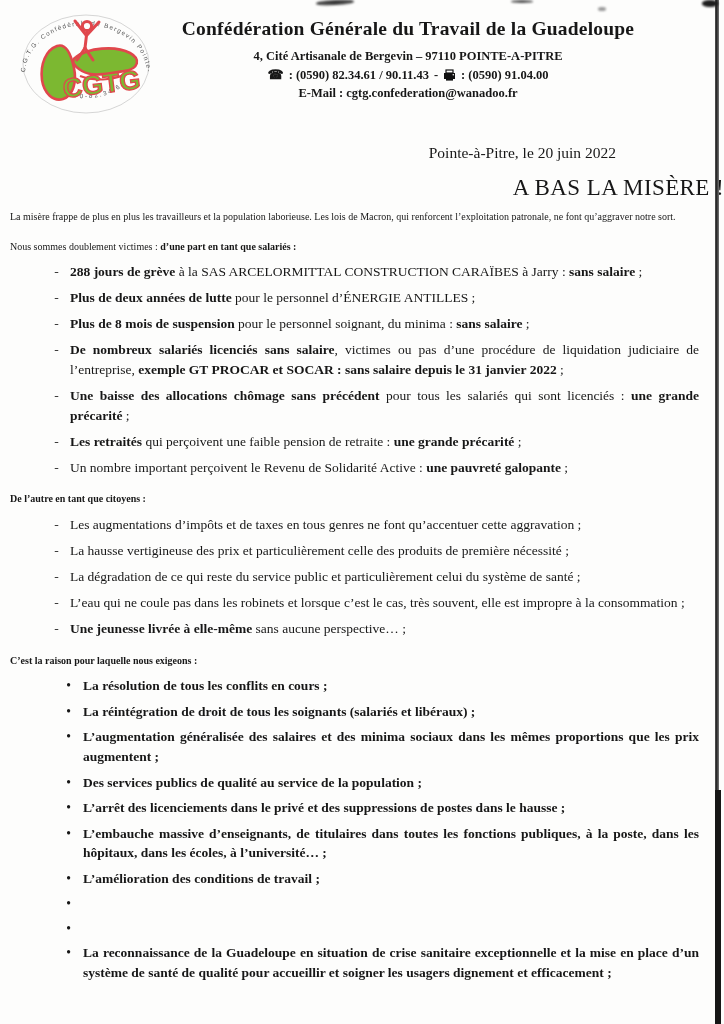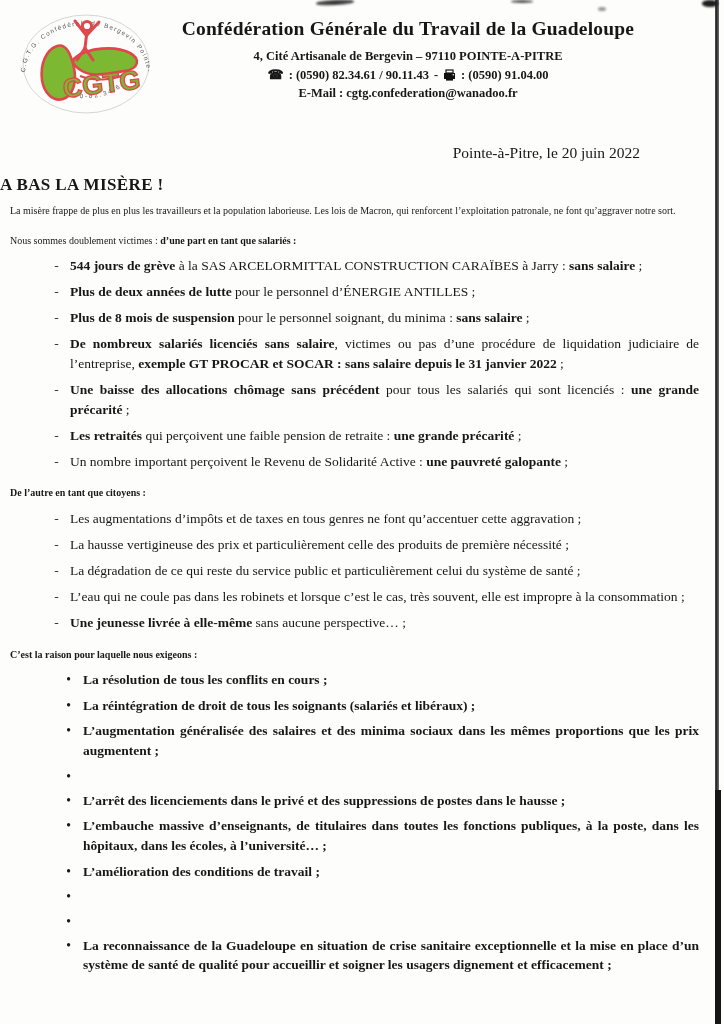--- a/index.html
+++ b/index.html
@@ -11,22 +11,22 @@
   
   .letterhead{position:relative;padding-top:10px;min-height:108px;}
   .logo{position:absolute;left:16px;top:10px;width:140px;height:110px;}
   .head-text{margin-left:158px;width:500px;text-align:center;}
   .org-name{font-size:19.5px;font-weight:bold;margin:8px 0 9px;letter-spacing:.2px;}
   .head-line{font-size:12.5px;font-weight:bold;margin:3px 0;}
   .contact-row{display:flex;justify-content:center;align-items:center;gap:5px;}
   .mini-icon{display:inline-block;vertical-align:-1px;}
   .phone-glyph{font-size:13px;}
   
-  .date-line{margin-top:26px;padding-right:84px;text-align:right;font-size:15.5px;}
-  .main-title{text-align:left;font-size:17px;font-weight:bold;margin:13px 0 6px;letter-spacing:.4px;}
+  .date-line{margin-top:26px;padding-right:108px;text-align:right;font-size:15.5px;}
+  .main-title{text-align:right;font-size:23px;font-weight:normal;margin:13px 0 6px;letter-spacing:.4px;}
   .para{font-size:10px;line-height:1.46;text-align:justify;margin:9px 25px 8px 10px;}
   .lead{margin-top:15px;}
   .b{font-weight:bold;}
   .list{margin:4px 25px 6px 10px;}
   .li{display:flex;margin:6.5px 0;}
   .li-text{flex:1;font-size:13.5px;line-height:1.45;text-align:justify;}
   .marker{flex:0 0 27px;text-align:center;font-size:13.5px;line-height:1.45;}
   .dash .marker{margin-left:33px;color:#333;}
   .bullet .marker{margin-left:44px;flex-basis:29px;font-size:12px;padding-top:1px;font-weight:bold;}
   .bullet .li{margin:6px 0;}
@@ -108,21 +108,21 @@
 
   <div class="main-title">A BAS LA MISÈRE !</div>
 
   <p class="para"><span>La misère frappe de plus en plus les travailleurs et la population laborieuse. Les lois de Macron, qui renforcent l’exploitation patronale, ne font qu’aggraver notre sort.</span></p>
 
   <p class="para lead"><span>Nous sommes doublement victimes : </span><span class="b">d’une part en tant que salariés :</span></p>
 
   <div class="list dash">
       <div class="li">
         <span class="marker">-</span>
-        <div class="li-text"><span class="b">544 jours de grève</span><span> à la SAS ARCELORMITTAL CONSTRUCTION CARAÏBES à Jarry : </span><span class="b">sans salaire</span><span> ;</span></div>
+        <div class="li-text"><span class="b">288 jours de grève</span><span> à la SAS ARCELORMITTAL CONSTRUCTION CARAÏBES à Jarry : </span><span class="b">sans salaire</span><span> ;</span></div>
       </div>
       <div class="li">
         <span class="marker">-</span>
         <div class="li-text"><span class="b">Plus de deux années de lutte</span><span> pour le personnel d’ÉNERGIE ANTILLES ;</span></div>
       </div>
       <div class="li">
         <span class="marker">-</span>
         <div class="li-text"><span class="b">Plus de 8 mois de suspension</span><span> pour le personnel soignant, du minima : </span><span class="b">sans salaire</span><span> ;</span></div>
       </div>
       <div class="li">
@@ -178,20 +178,21 @@
       <div class="li">
         <span class="marker">•</span>
         <div class="li-text">La réintégration de droit de tous les soignants (salariés et libéraux) ;</div>
       </div>
       <div class="li">
         <span class="marker">•</span>
         <div class="li-text">L’augmentation généralisée des salaires et des minima sociaux dans les mêmes proportions que les prix augmentent ;</div>
       </div>
       <div class="li">
         <span class="marker">•</span>
+        <div class="li-text">Des services publics de qualité au service de la population ;</div>
       </div>
       <div class="li">
         <span class="marker">•</span>
         <div class="li-text">L’arrêt des licenciements dans le privé et des suppressions de postes dans le hausse ;</div>
       </div>
       <div class="li">
         <span class="marker">•</span>
         <div class="li-text">L’embauche massive d’enseignants, de titulaires dans toutes les fonctions publiques, à la poste, dans les hôpitaux, dans les écoles, à l’université… ;</div>
       </div>
       <div class="li">

